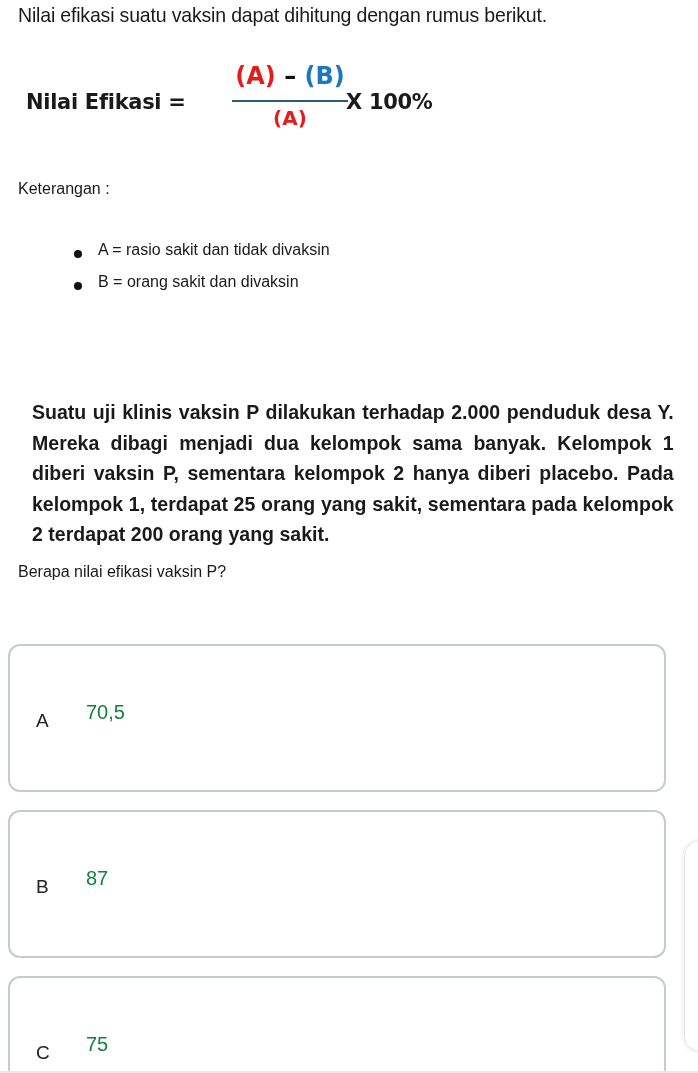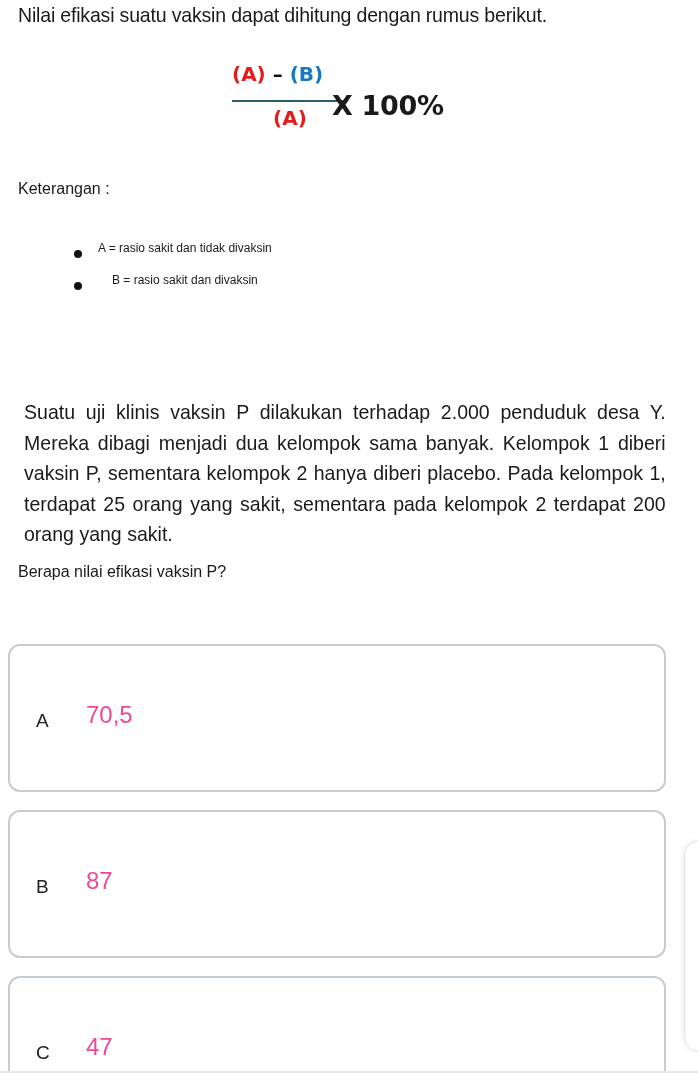--- a/index.html
+++ b/index.html
@@ -11,101 +11,103 @@
       position: absolute; left: 18px; top: 3px; font-size: 21px; letter-spacing: -0.2px;
       transform: scaleX(0.93); transform-origin: left top; white-space: nowrap;
     }
     .formula { position: absolute; left: 26px; top: 62px; height: 80px; width: 440px; }
     .formula .lhs {
       position: absolute; left: 0; top: 28px; font-weight: bold; font-size: 21px;
       font-family: "DejaVu Sans", sans-serif; letter-spacing: -0.3px;
     }
     .formula .frac { position: absolute; left: 206px; top: 0; width: 116px; height: 80px; }
     .formula .num {
-      position: absolute; left: 0; right: 0; top: 0; text-align: left;
-      font-weight: bold; font-size: 20px; font-family: "DejaVu Sans", sans-serif;
+      position: absolute; left: 0; right: 0; top: 0; text-align: center;
+      font-weight: bold; font-size: 24px; font-family: "DejaVu Sans", sans-serif;
     }
     .formula .bar { position: absolute; left: 0; right: 0; top: 38px; height: 2px; background: #2b5d72; }
     .formula .den {
       position: absolute; left: 0; right: 0; top: 44px; text-align: center;
       font-weight: bold; font-size: 20px; font-family: "DejaVu Sans", sans-serif;
     }
     .red { color: #e21d1d; }
     .blue { color: #1b78c0; }
     .dash { color: #111; }
     .formula .rhs {
-      position: absolute; left: 306px; top: 28px; font-weight: bold; font-size: 27px;
+      position: absolute; left: 320px; top: 28px; font-weight: bold; font-size: 21px;
       font-family: "DejaVu Sans", sans-serif; letter-spacing: -0.3px;
     }
     .ket-title { position: absolute; left: 18px; top: 180px; font-size: 16px; }
     .ket-list { position: absolute; left: 74px; top: 241px; margin: 0; padding: 0; list-style: none; }
-    .ket-list li { font-size: 12px; height: 32px; position: relative; padding-left: 24px; white-space: nowrap; text-align: center; }
+    .ket-list li { font-size: 16px; height: 32px; position: relative; padding-left: 24px; white-space: nowrap; }
     .ket-list li .dot {
       position: absolute; left: 0; top: 9px; width: 8px; height: 8px; border-radius: 50%; background: #111;
     }
     .para {
-      position: absolute; left: 24px; top: 397px; width: 642px; font-size: 21px; line-height: 30.5px;
+      position: absolute; left: 32px; top: 397px; width: 642px; font-size: 21px; line-height: 30.5px;
       text-align: justify;
+      font-weight: bold;
     }
     .para span.inner { display: inline-block; transform: scaleX(0.93); transform-origin: left top; width: 690px; }
     .question { position: absolute; left: 18px; top: 563px; font-size: 16px; }
     .option {
       position: absolute; left: 8px; width: 658px; height: 148px;
       border: 2px solid #c5ccd1; border-radius: 12px; background: #fff; box-sizing: border-box; cursor: pointer;
     }
     .option .letter { position: absolute; left: 26px; top: 64px; font-size: 19px; color: #222; }
-    .option .value { position: absolute; left: 76px; top: 55px; font-size: 24px; color: #ec4899; }
+    .option .value { position: absolute; left: 76px; top: 55px; font-size: 20px; color: #15803d; }
     .side-panel {
       position: absolute; left: 684px; top: 840px; width: 40px; height: 210px;
       border: 1px solid #e3e6e8; border-radius: 16px; background: #fff;
       box-shadow: -2px 0 4px rgba(0,0,0,0.06);
     }
     .bottom-line { position: absolute; left: 0; right: 0; top: 1071px; height: 2px; background: #e6e9ec; }
   </style>
 </head>
 <body>
 
 <div class="intro">Nilai efikasi suatu vaksin dapat dihitung dengan rumus berikut.</div>
 
 <div class="formula">
+  <div class="lhs">Nilai Efikasi =</div>
   <div class="frac">
     <div class="num">
       <span class="red">(A)</span><span class="dash"> – </span><span class="blue">(B)</span>
     </div>
     <div class="bar"></div>
     <div class="den red">(A)</div>
   </div>
   <div class="rhs">X 100%</div>
 </div>
 
 <div class="ket-title">Keterangan :</div>
 <ul class="ket-list">
   <li>
     <span class="dot"></span>
     <span>A = rasio sakit dan tidak divaksin</span>
   </li>
   <li>
     <span class="dot"></span>
-    <span>B = rasio sakit dan divaksin</span>
+    <span>B = orang sakit dan divaksin</span>
   </li>
 </ul>
 
 <div class="para">
   <span class="inner">Suatu uji klinis vaksin P dilakukan terhadap 2.000 penduduk desa Y. Mereka dibagi menjadi dua kelompok sama banyak. Kelompok 1 diberi vaksin P, sementara kelompok 2 hanya diberi placebo. Pada kelompok 1, terdapat 25 orang yang sakit, sementara pada kelompok 2 terdapat 200 orang yang sakit.</span>
 </div>
 
 <div class="question">Berapa nilai efikasi vaksin P?</div>
 
 <div class="option" style="top:644px;">
   <span class="letter">A</span>
   <span class="value">70,5</span>
 </div>
 <div class="option" style="top:810px;">
   <span class="letter">B</span>
   <span class="value">87</span>
 </div>
 <div class="option" style="top:976px;">
   <span class="letter">C</span>
-  <span class="value">47</span>
+  <span class="value">75</span>
 </div>
 
 <div class="side-panel"></div>
 <div class="bottom-line"></div>
 
 </body></html>

